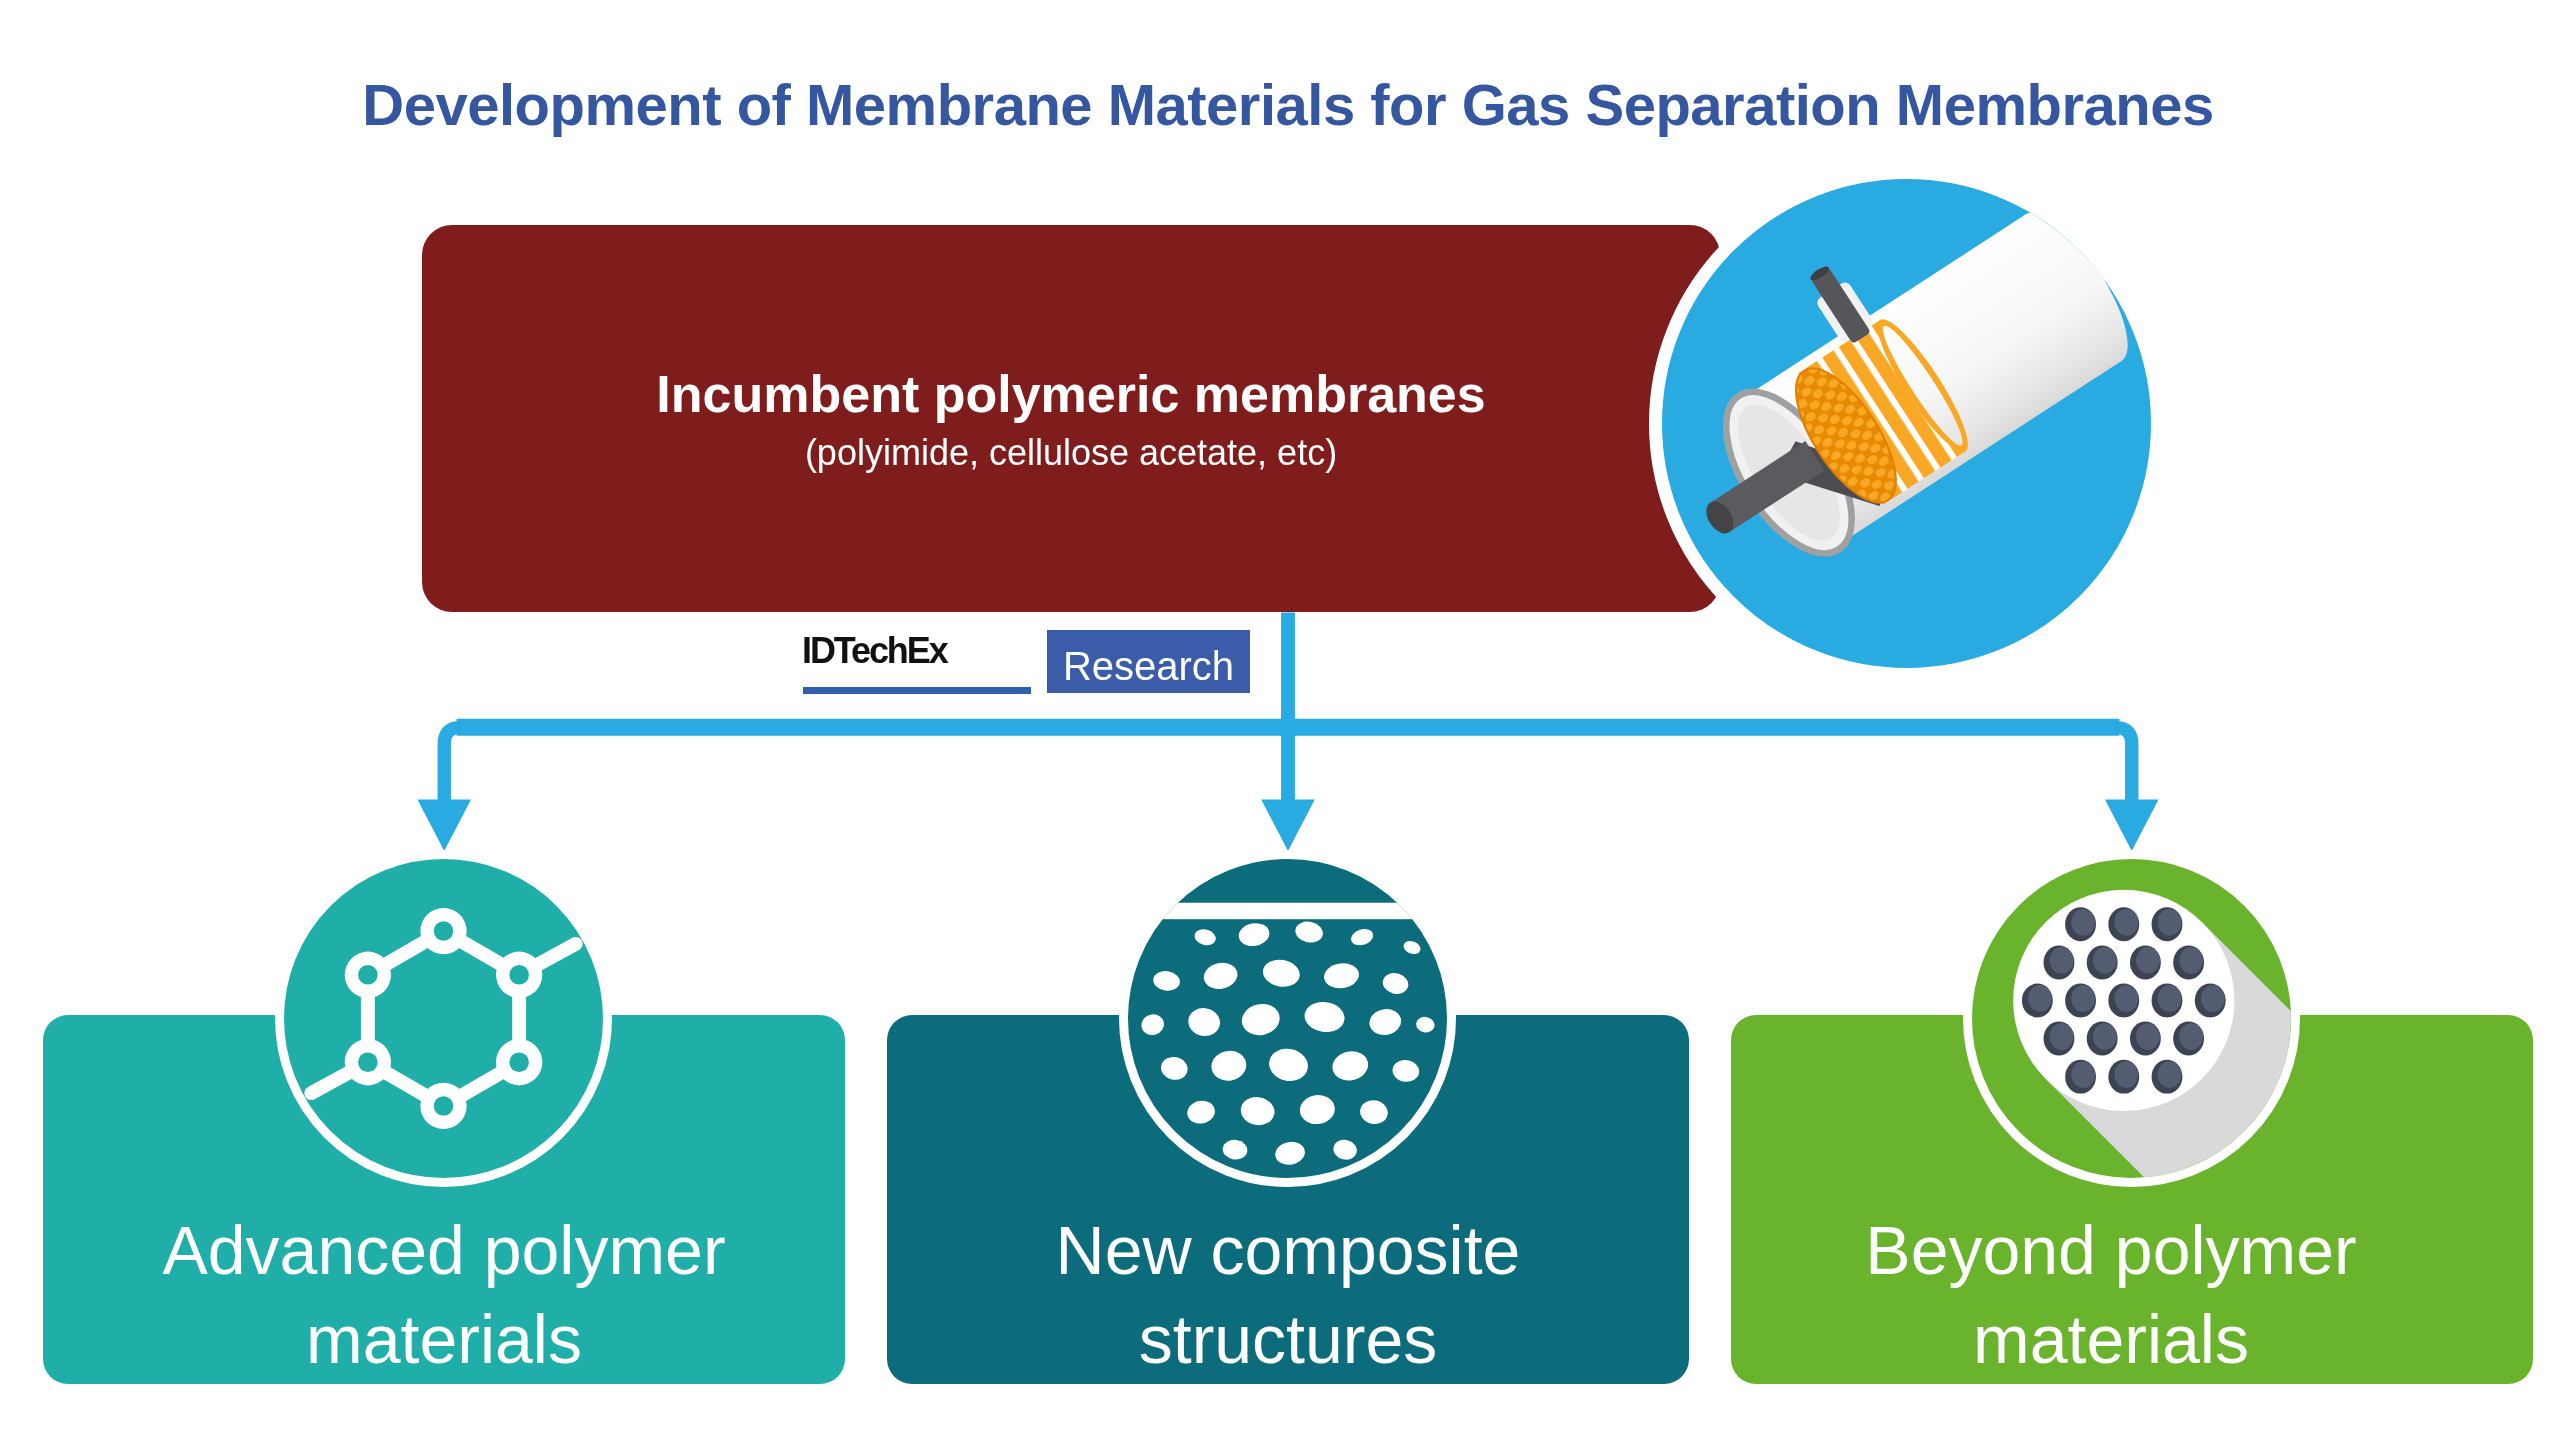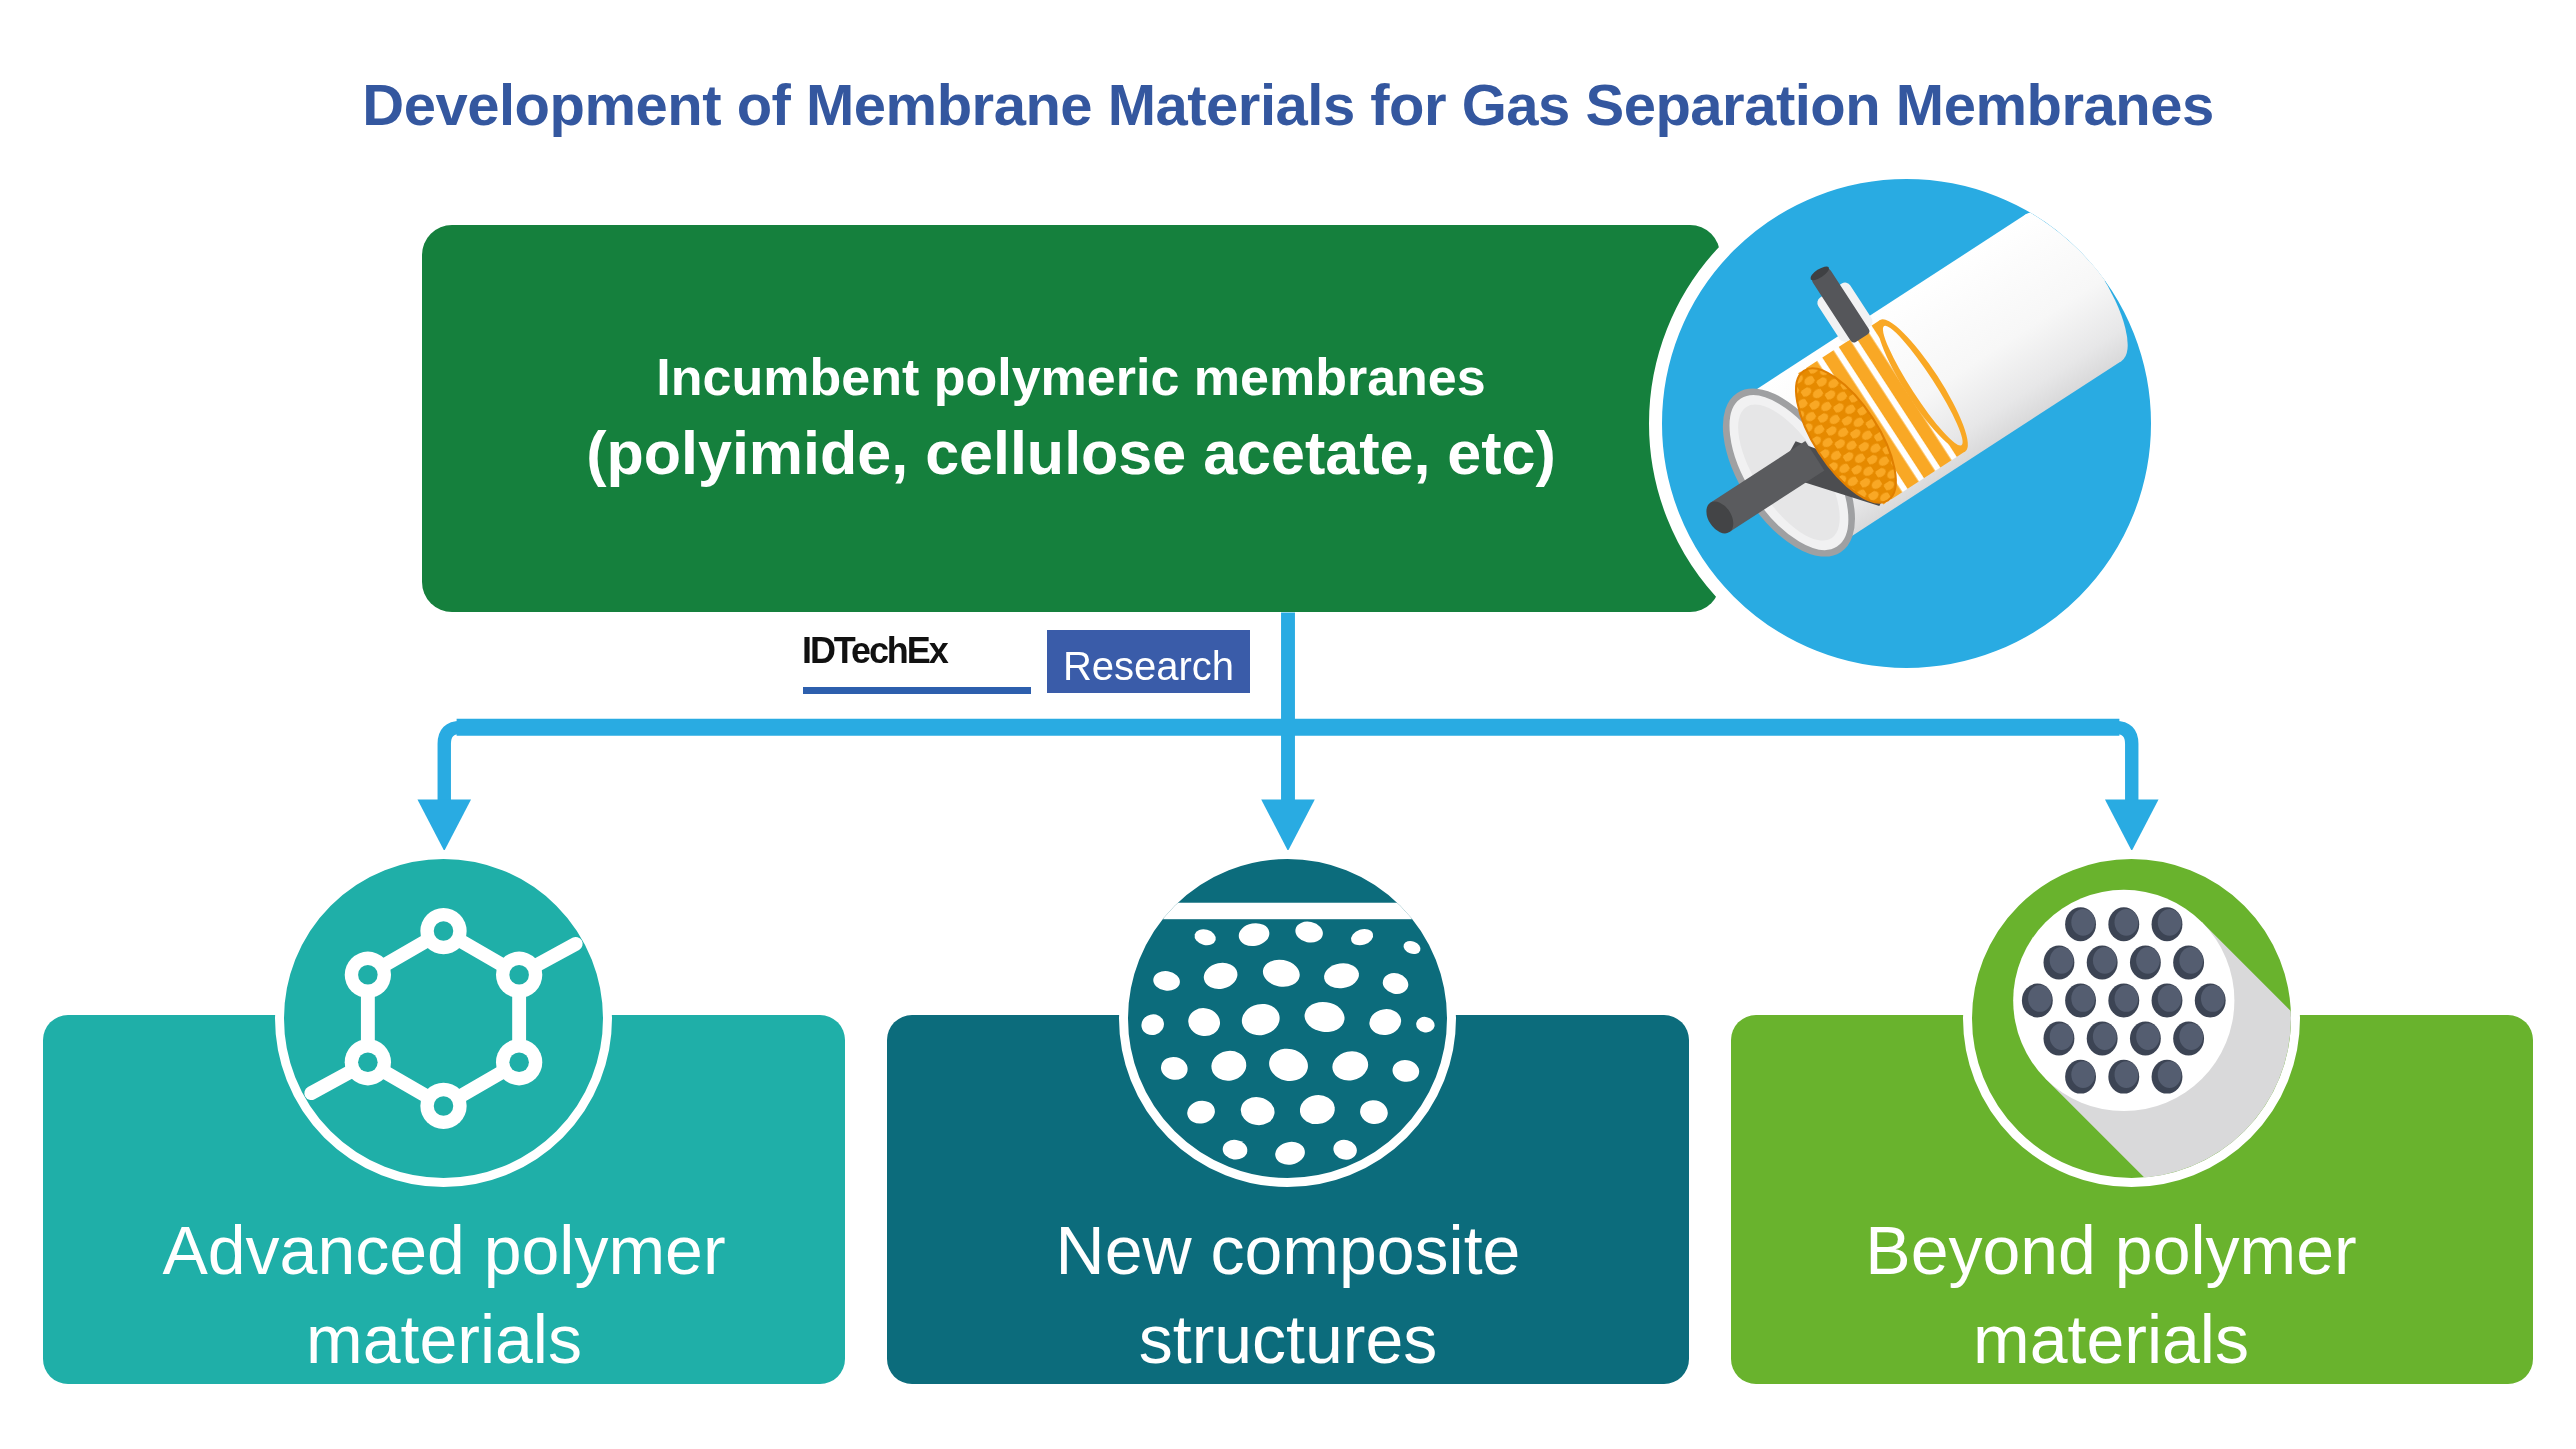--- a/index.html
+++ b/index.html
@@ -9,25 +9,25 @@
   }
   .abs{position:absolute;}
   
   #title{
     left:0;top:71px;width:2576px;text-align:center;
     font-size:58px;font-weight:700;color:#34579f;letter-spacing:-0.5px;
   }
   
   #root-box{
     left:422px;top:225px;width:1298px;height:387px;border-radius:30px;
-    background:#15803d;display:flex;flex-direction:column;justify-content:center;
+    background:#7f1d1d;display:flex;flex-direction:column;justify-content:center;
     align-items:center;color:#ffffff;line-height:1.36;
   }
   #root-box .l1{font-size:52px;font-weight:700;}
-  #root-box .l2{font-size:61px;font-weight:700;}
+  #root-box .l2{font-size:36px;font-weight:400;}
   
   #module-circle{
     left:1649px;top:166px;width:515px;height:515px;border-radius:50%;
     background:#29abe2;border:13.4px solid #ffffff;box-sizing:border-box;
     overflow:hidden;
   }
   #module-circle svg{display:block;width:488px;height:488px;}
   
   #logo{left:802px;top:630px;width:451px;height:64px;}
   #logo .brand{

